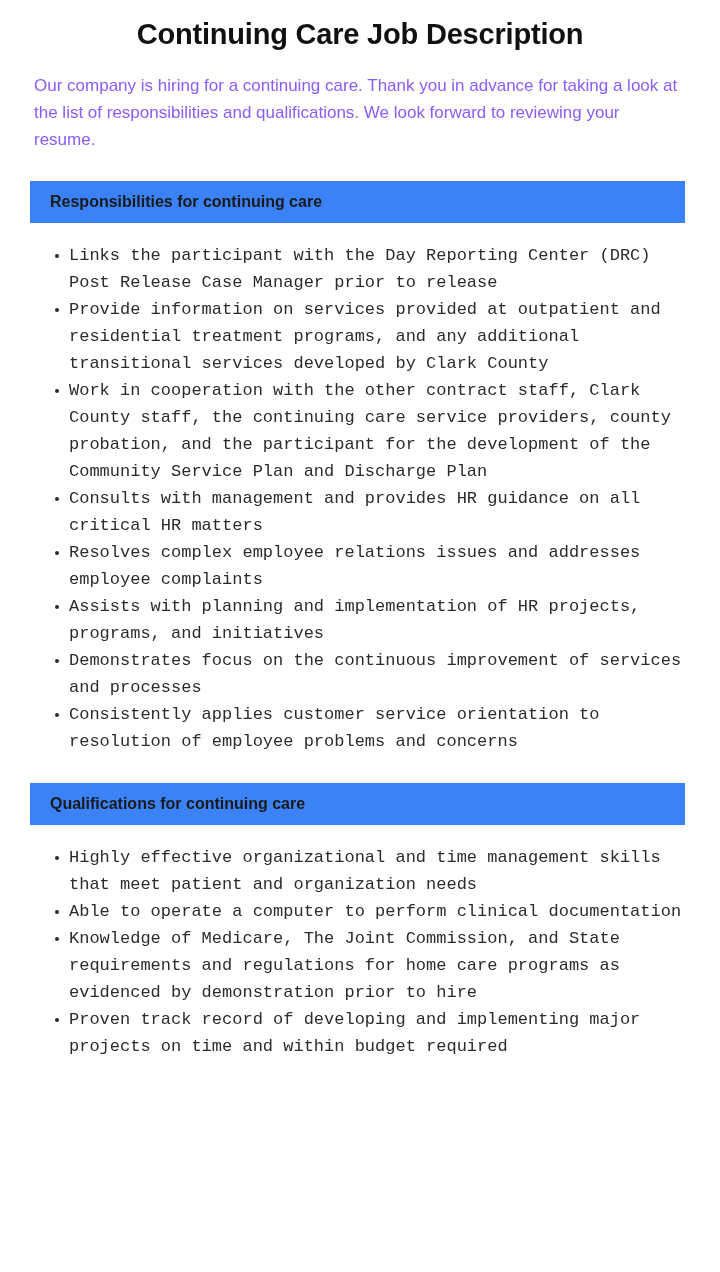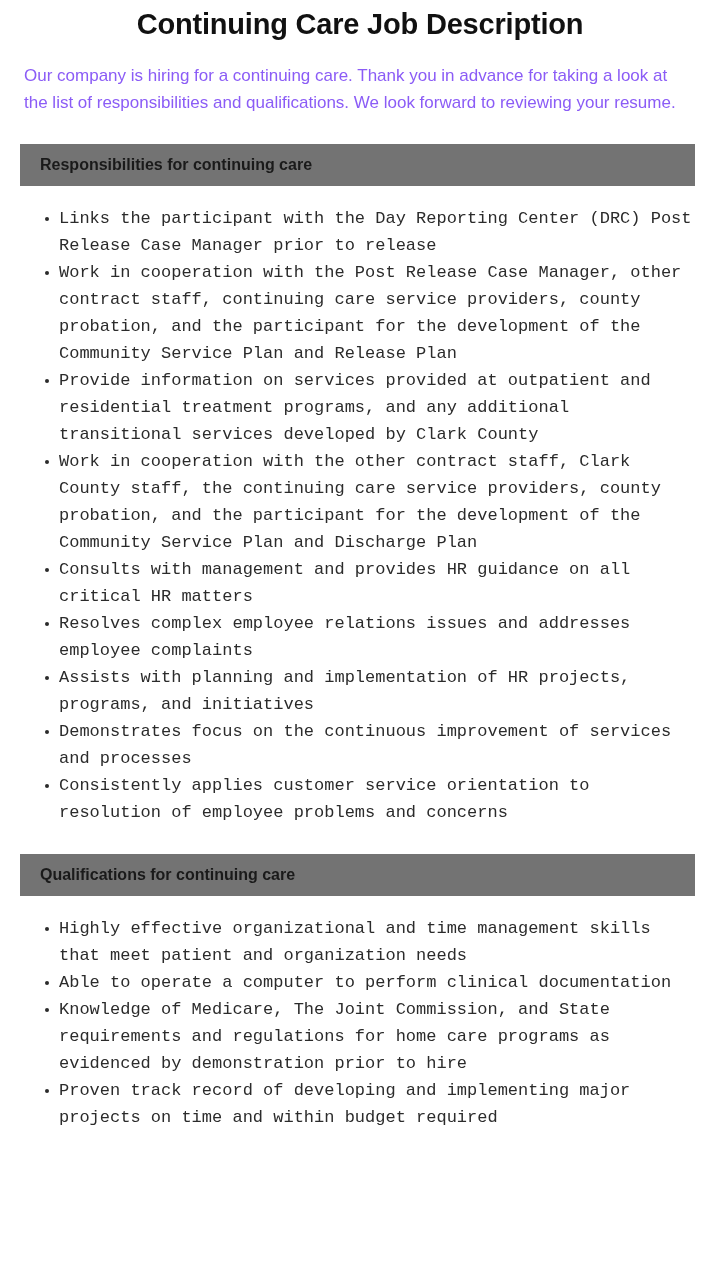--- a/index.html
+++ b/index.html
@@ -13,21 +13,21 @@
     width: 720px;
     min-height: 1272px;
     font-family: "Liberation Sans", "DejaVu Sans", sans-serif;
     color: #2b2b2b;
     -webkit-font-smoothing: antialiased;
   }
   .page {
     width: 720px;
     min-height: 1272px;
     background: #ffffff;
-    padding: 0;
+    padding: 10px;
     position: relative;
     overflow: hidden;
   }
   .doc-title {
     font-size: 29px;
     line-height: 36px;
     font-weight: bold;
     color: #111111;
     text-align: center;
     letter-spacing: -0.2px;
@@ -39,21 +39,21 @@
     line-height: 27px;
     color: #8b5cf6;
     margin: 0;
     padding: 20px 28px 0 24px;
   }
   .section {
     margin: 0;
     padding: 0;
   }
   .section-header {
-    background: #737373;
+    background: #3b82f6;
     margin: 28px 25px 0 20px;
     padding: 12px 0 12px 20px;
     font-size: 16px;
     line-height: 18px;
     font-weight: bold;
     color: #1a1a1a;
     height: 42px;
   }
   .bullet-list {
     list-style: none;
@@ -87,21 +87,20 @@
 <div class="page">
 
   <h1 class="doc-title">Continuing Care Job Description</h1>
 
   <p class="intro">Our company is hiring for a continuing care. Thank you in advance for taking a look at the list of responsibilities and qualifications. We look forward to reviewing your resume.</p>
 
   <div class="section">
     <div class="section-header">Responsibilities for continuing care</div>
     <ul class="bullet-list">
         <li>Links the participant with the Day Reporting Center (DRC) Post Release Case Manager prior to release</li>
-        <li>Work in cooperation with the Post Release Case Manager, other contract staff, continuing care service providers, county probation, and the participant for the development of the Community Service Plan and Release Plan</li>
         <li>Provide information on services provided at outpatient and residential treatment programs, and any additional transitional services developed by Clark County</li>
         <li>Work in cooperation with the other contract staff, Clark County staff, the continuing care service providers, county probation, and the participant for the development of the Community Service Plan and Discharge Plan</li>
         <li>Consults with management and provides HR guidance on all critical HR matters</li>
         <li>Resolves complex employee relations issues and addresses employee complaints</li>
         <li>Assists with planning and implementation of HR projects, programs, and initiatives</li>
         <li>Demonstrates focus on the continuous improvement of services and processes</li>
         <li>Consistently applies customer service orientation to resolution of employee problems and concerns</li>
       </ul>
   </div>
 

